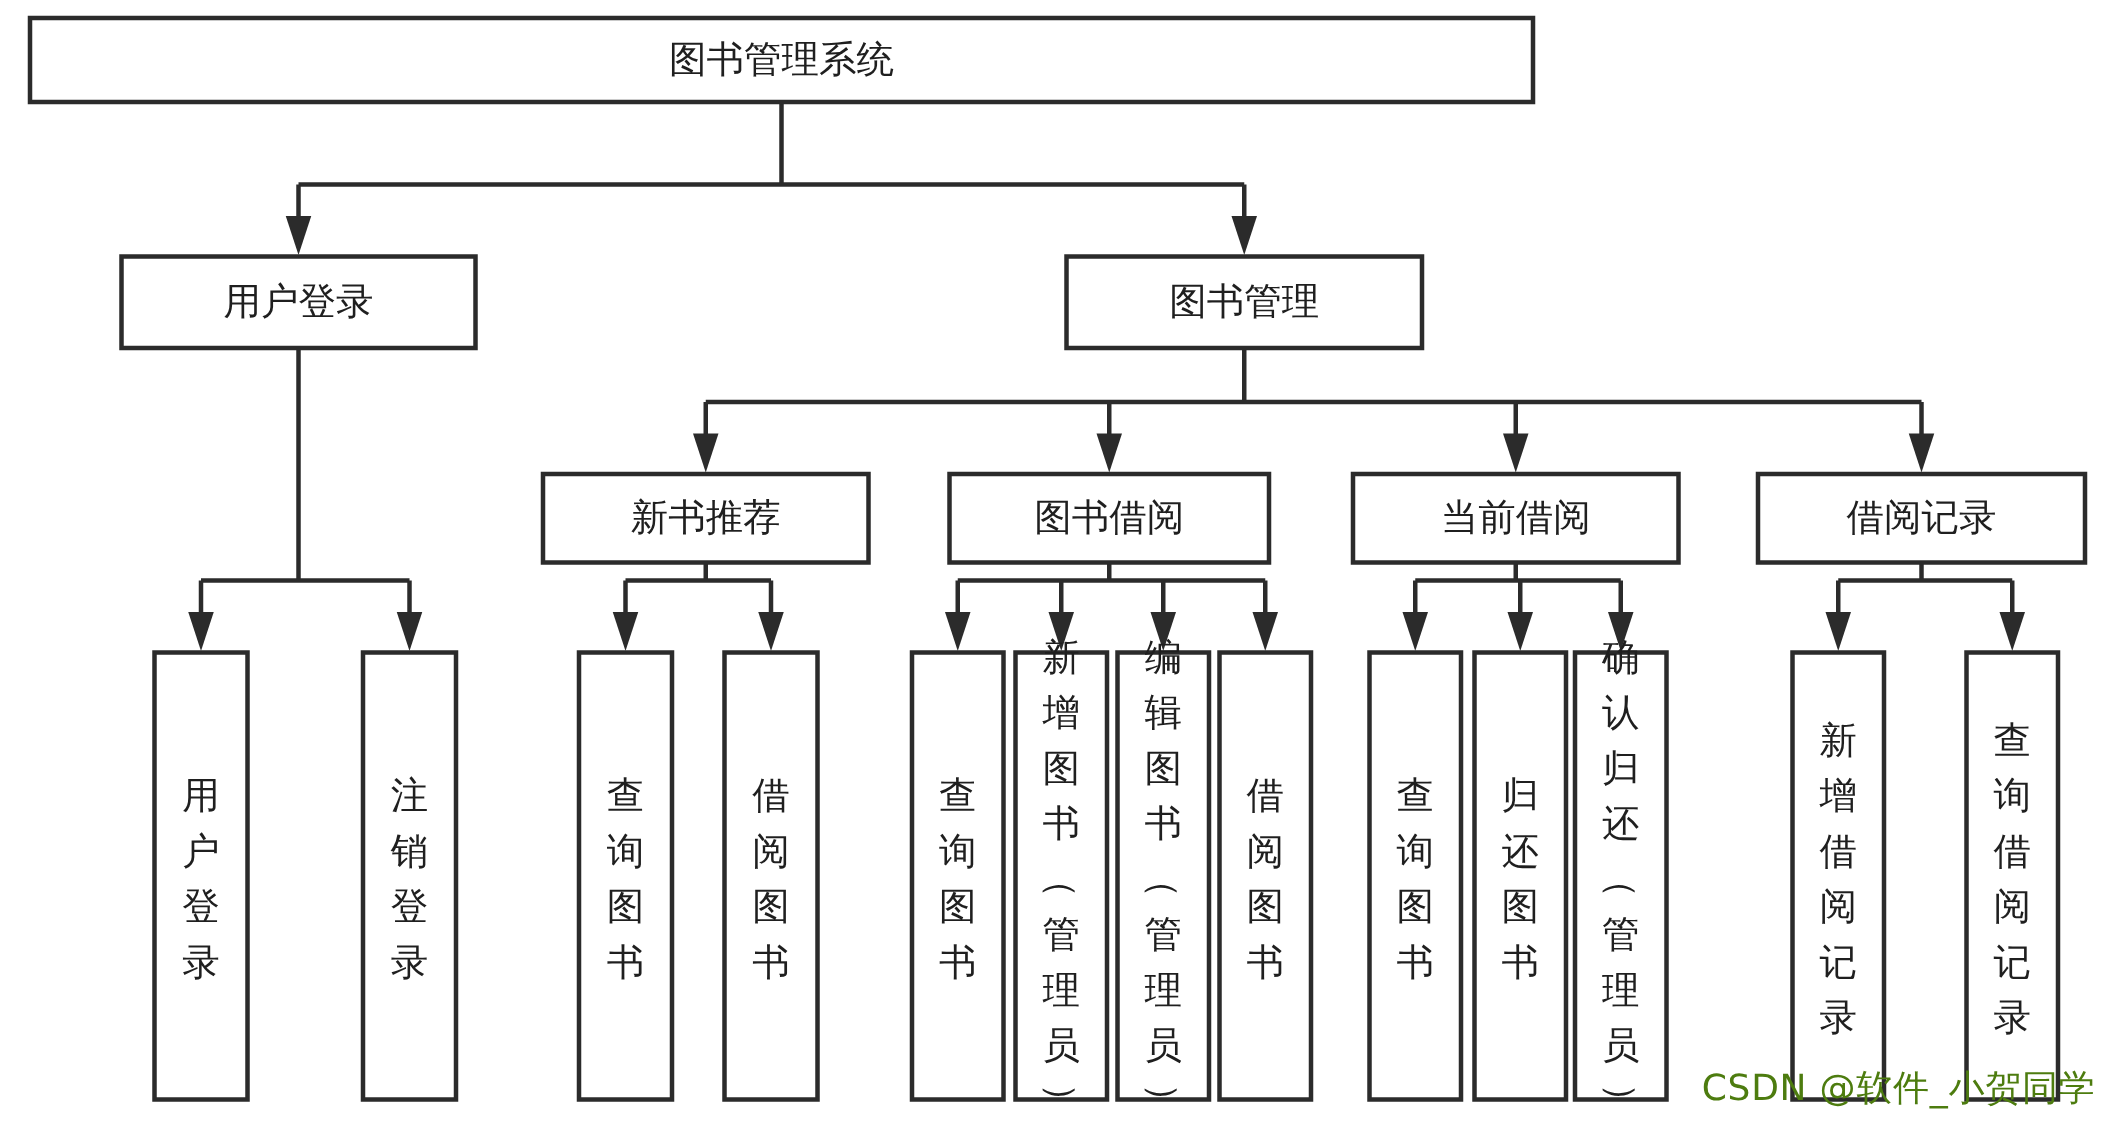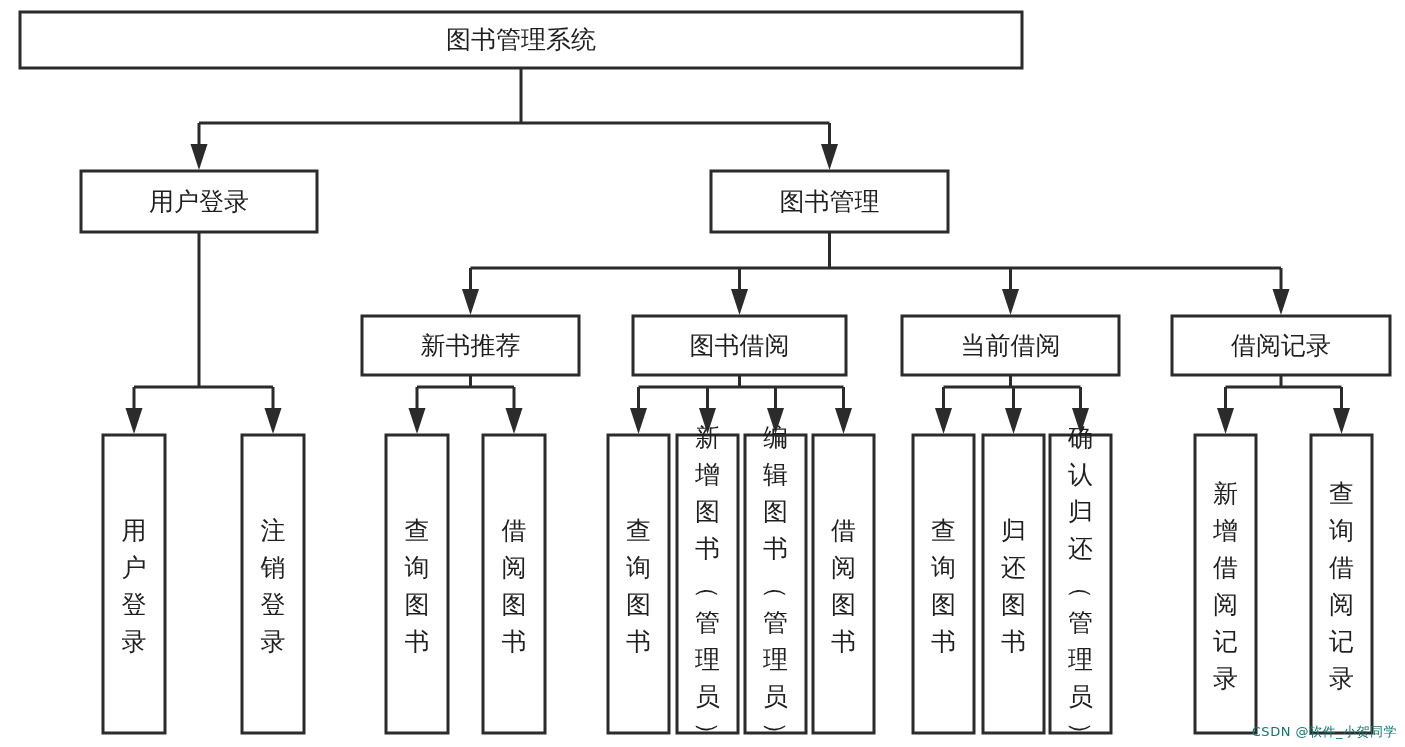--- a/index.html
+++ b/index.html
@@ -46,22 +46,22 @@
   }
   .arrow-head {
     fill: #2b2b2b;
     stroke: none;
   }
   .watermark {
     position: absolute;
     right: 8px;
     bottom: 6px;
     font-family: "DejaVu Sans", "Liberation Sans", sans-serif;
-    font-size: 13px;
-    color: #0f766e;
+    font-size: 24px;
+    color: #4d7c0f;
     letter-spacing: 0.5px;
     white-space: nowrap;
     user-select: none;
   }
 </style>
 </head>
 <body>
 
 <div id="diagram-root">
   <svg class="diagram" id="diagram-svg" width="1405" height="747" viewBox="0 0 1405 747" xmlns="http://www.w3.org/2000/svg">

